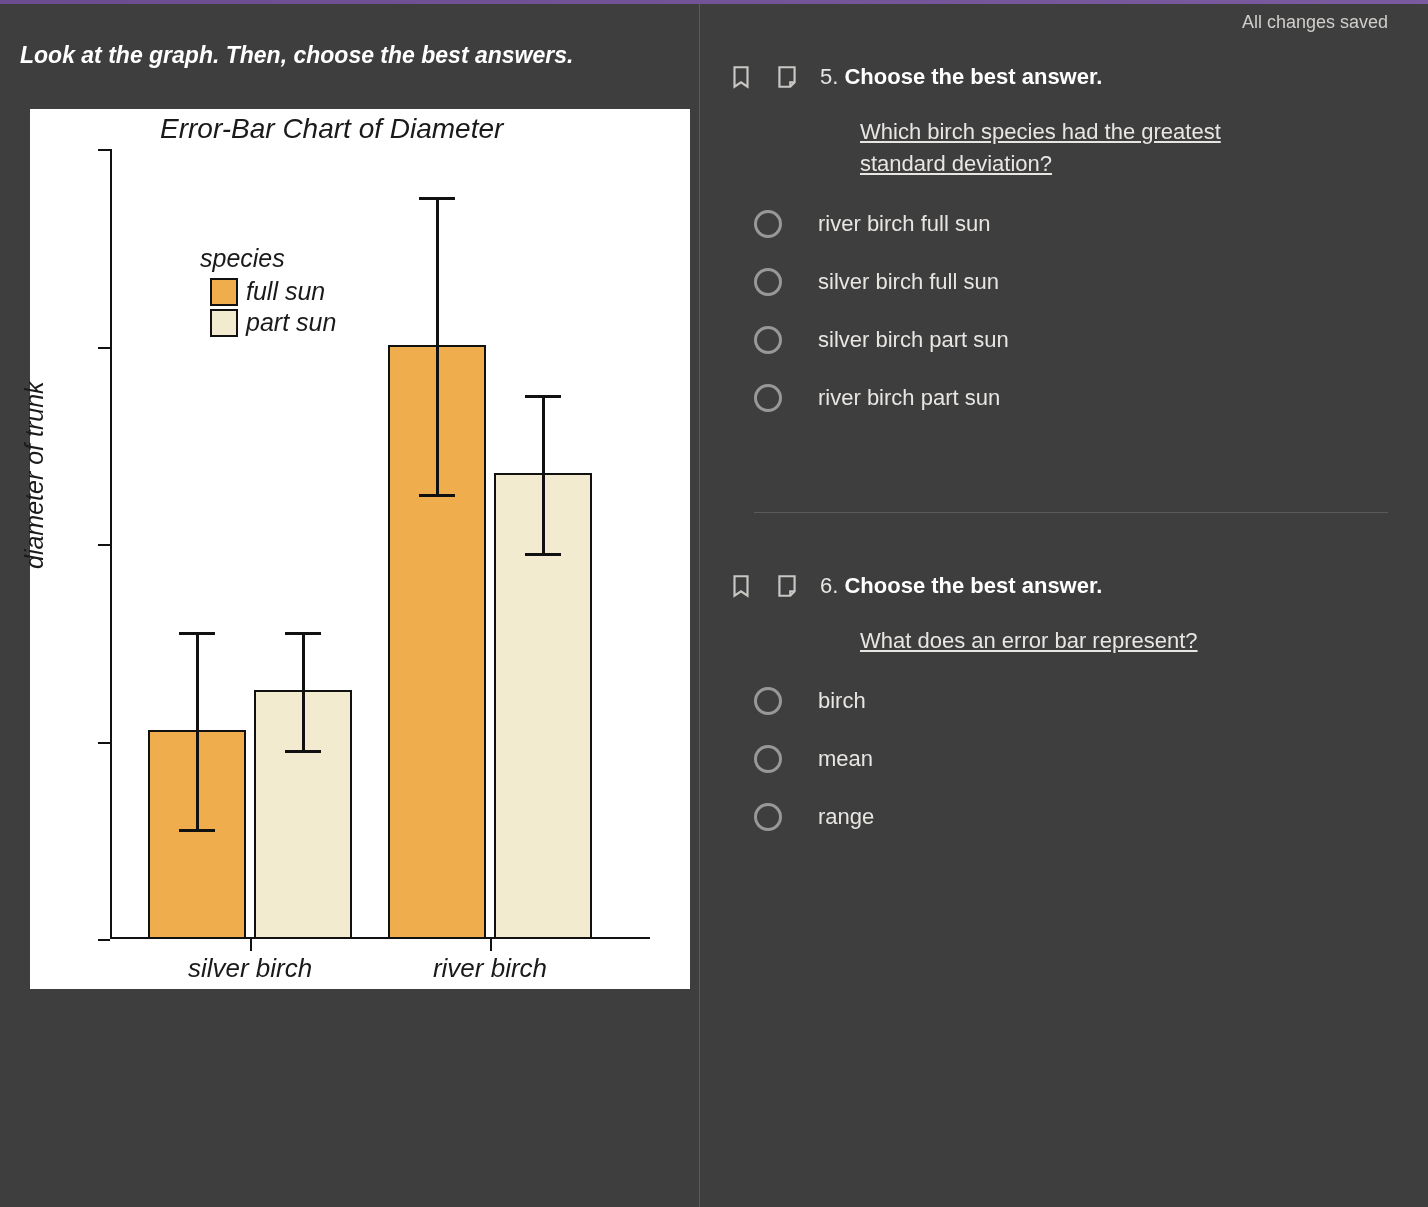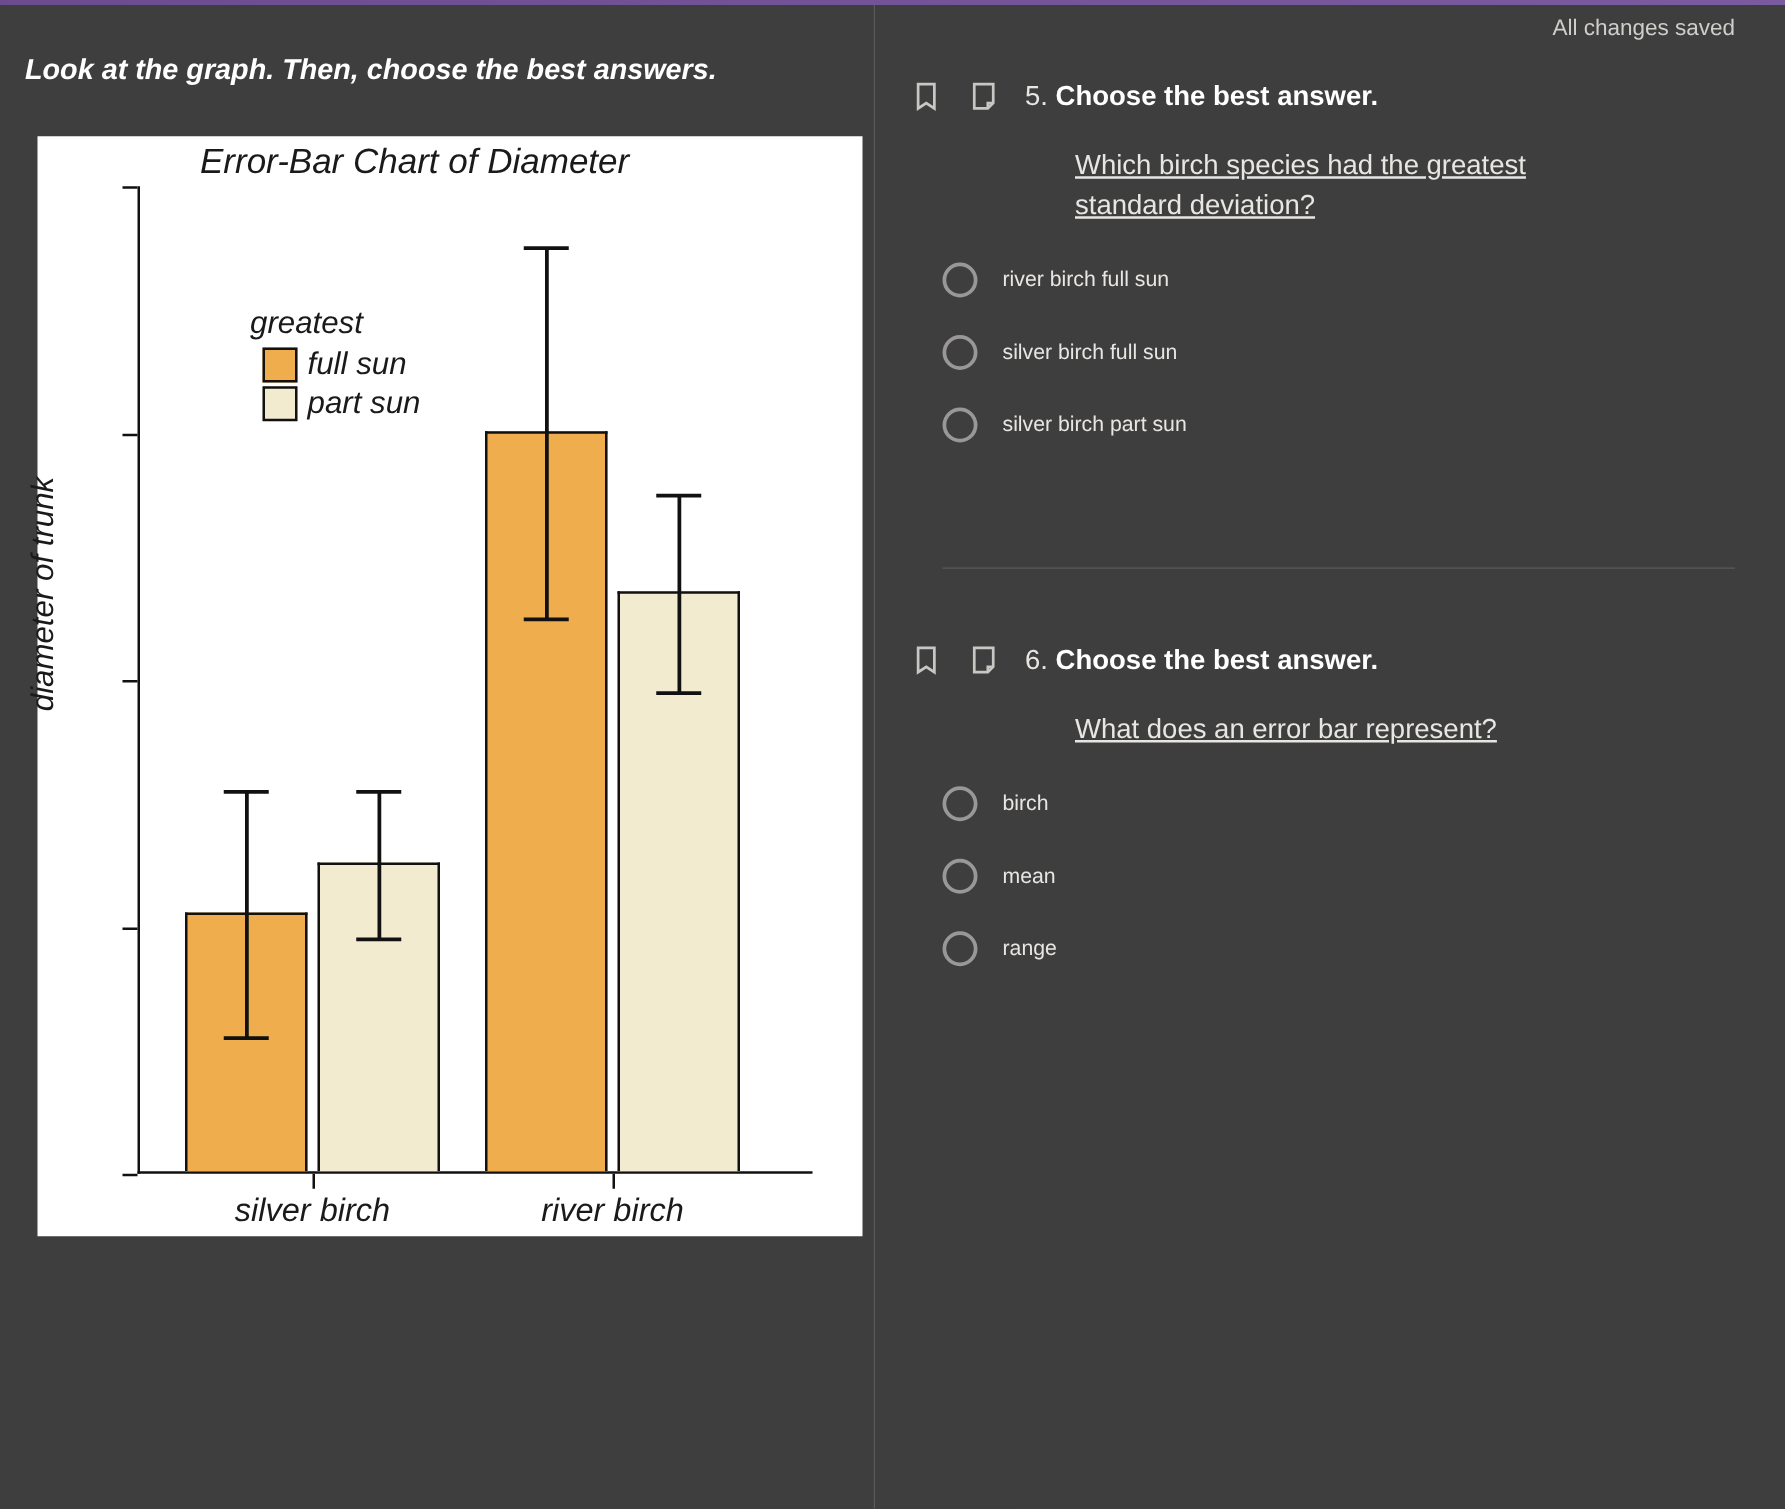--- a/index.html
+++ b/index.html
@@ -161,23 +161,23 @@
     font-size: 22px;
     color: #e8e6e3;
     margin: 26px 0 0 132px;
     line-height: 1.45;
     max-width: 430px;
     text-decoration: underline;
   }
   .option {
     display: flex;
     align-items: center;
-    gap: 20px;
+    gap: 36px;
     margin: 30px 0 0 26px;
-    font-size: 17px;
+    font-size: 22px;
     color: #e8e6e3;
     cursor: pointer;
   }
   .radio {
     width: 28px; height: 28px;
     border: 3px solid #9a9896;
     border-radius: 50%;
     flex: 0 0 28px;
   }
   .divider {
@@ -194,21 +194,21 @@
 <div class="content">
 
   <div class="left">
     <div class="prompt">Look at the graph. Then, choose the best answers.</div>
 
     <div class="chart-wrap">
       <div class="chart-title">Error-Bar Chart of Diameter</div>
       <div class="ylabel">diameter of trunk</div>
 
       <div class="legend">
-        <div class="legend-title">greatest</div>
+        <div class="legend-title">species</div>
         <div class="legend-row">
           <div class="swatch fullsun"></div>
           <span>full sun</span>
         </div>
         <div class="legend-row">
           <div class="swatch partsun"></div>
           <span>part sun</span>
         </div>
       </div>
 
@@ -268,20 +268,24 @@
             <span>river birch full sun</span>
           </div>
           <div class="option">
             <span class="radio"></span>
             <span>silver birch full sun</span>
           </div>
           <div class="option">
             <span class="radio"></span>
             <span>silver birch part sun</span>
           </div>
+          <div class="option">
+            <span class="radio"></span>
+            <span>river birch part sun</span>
+          </div>
         </div>
         <div class="divider"></div>
         <div class="question">
           <div class="qhead">
             <span class="icon-btn">
               <svg viewBox="0 0 24 24" width="26" height="26" fill="none" stroke="#c9c7c4" stroke-width="2">
                 <path d="M6 3h12v18l-6-4-6 4z"></path>
               </svg>
             </span>
             <span class="icon-btn">

